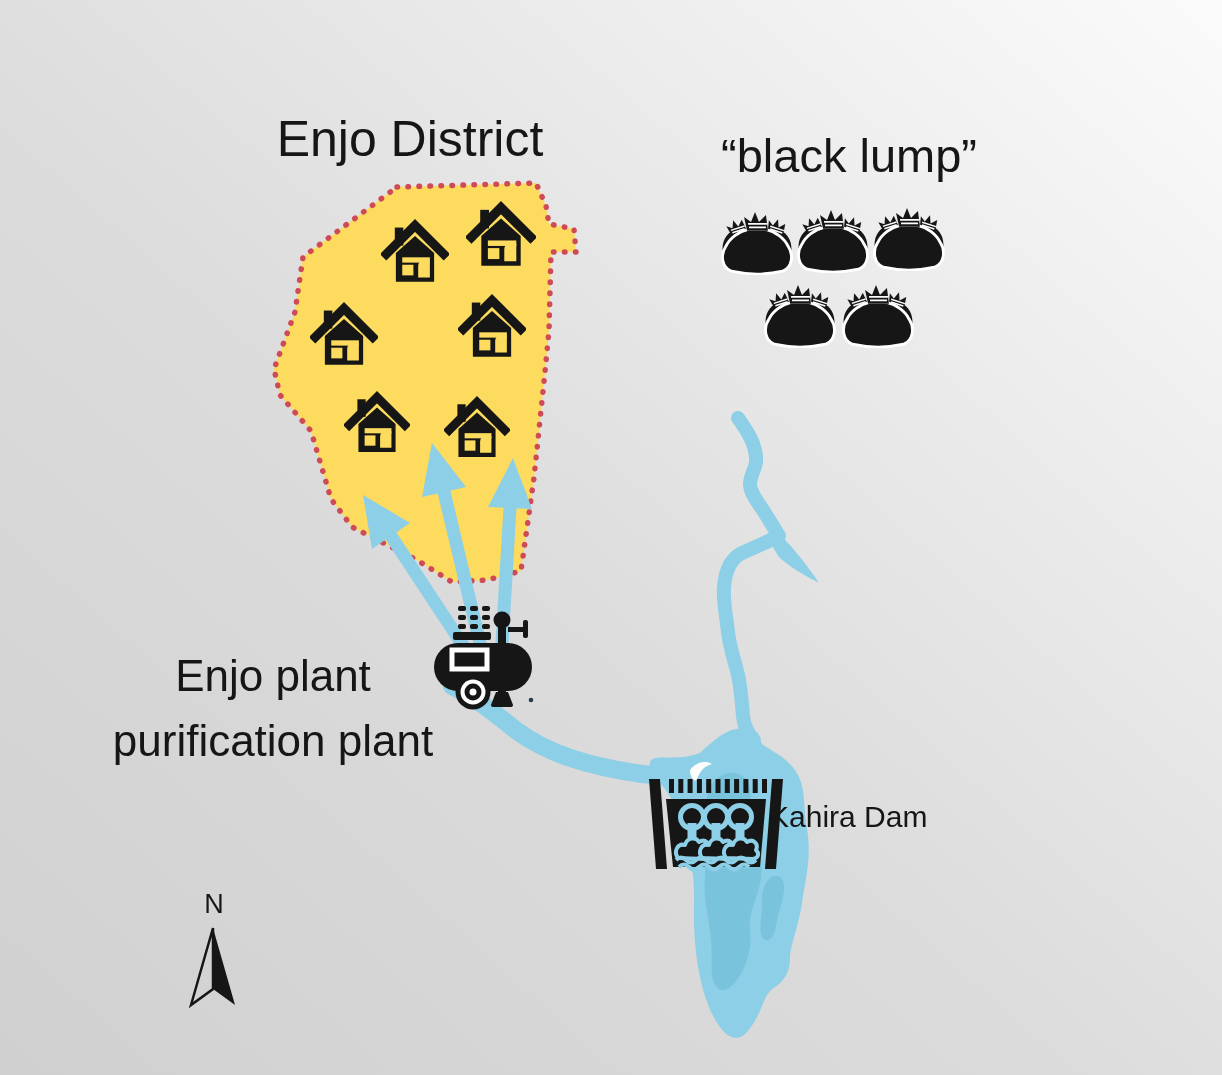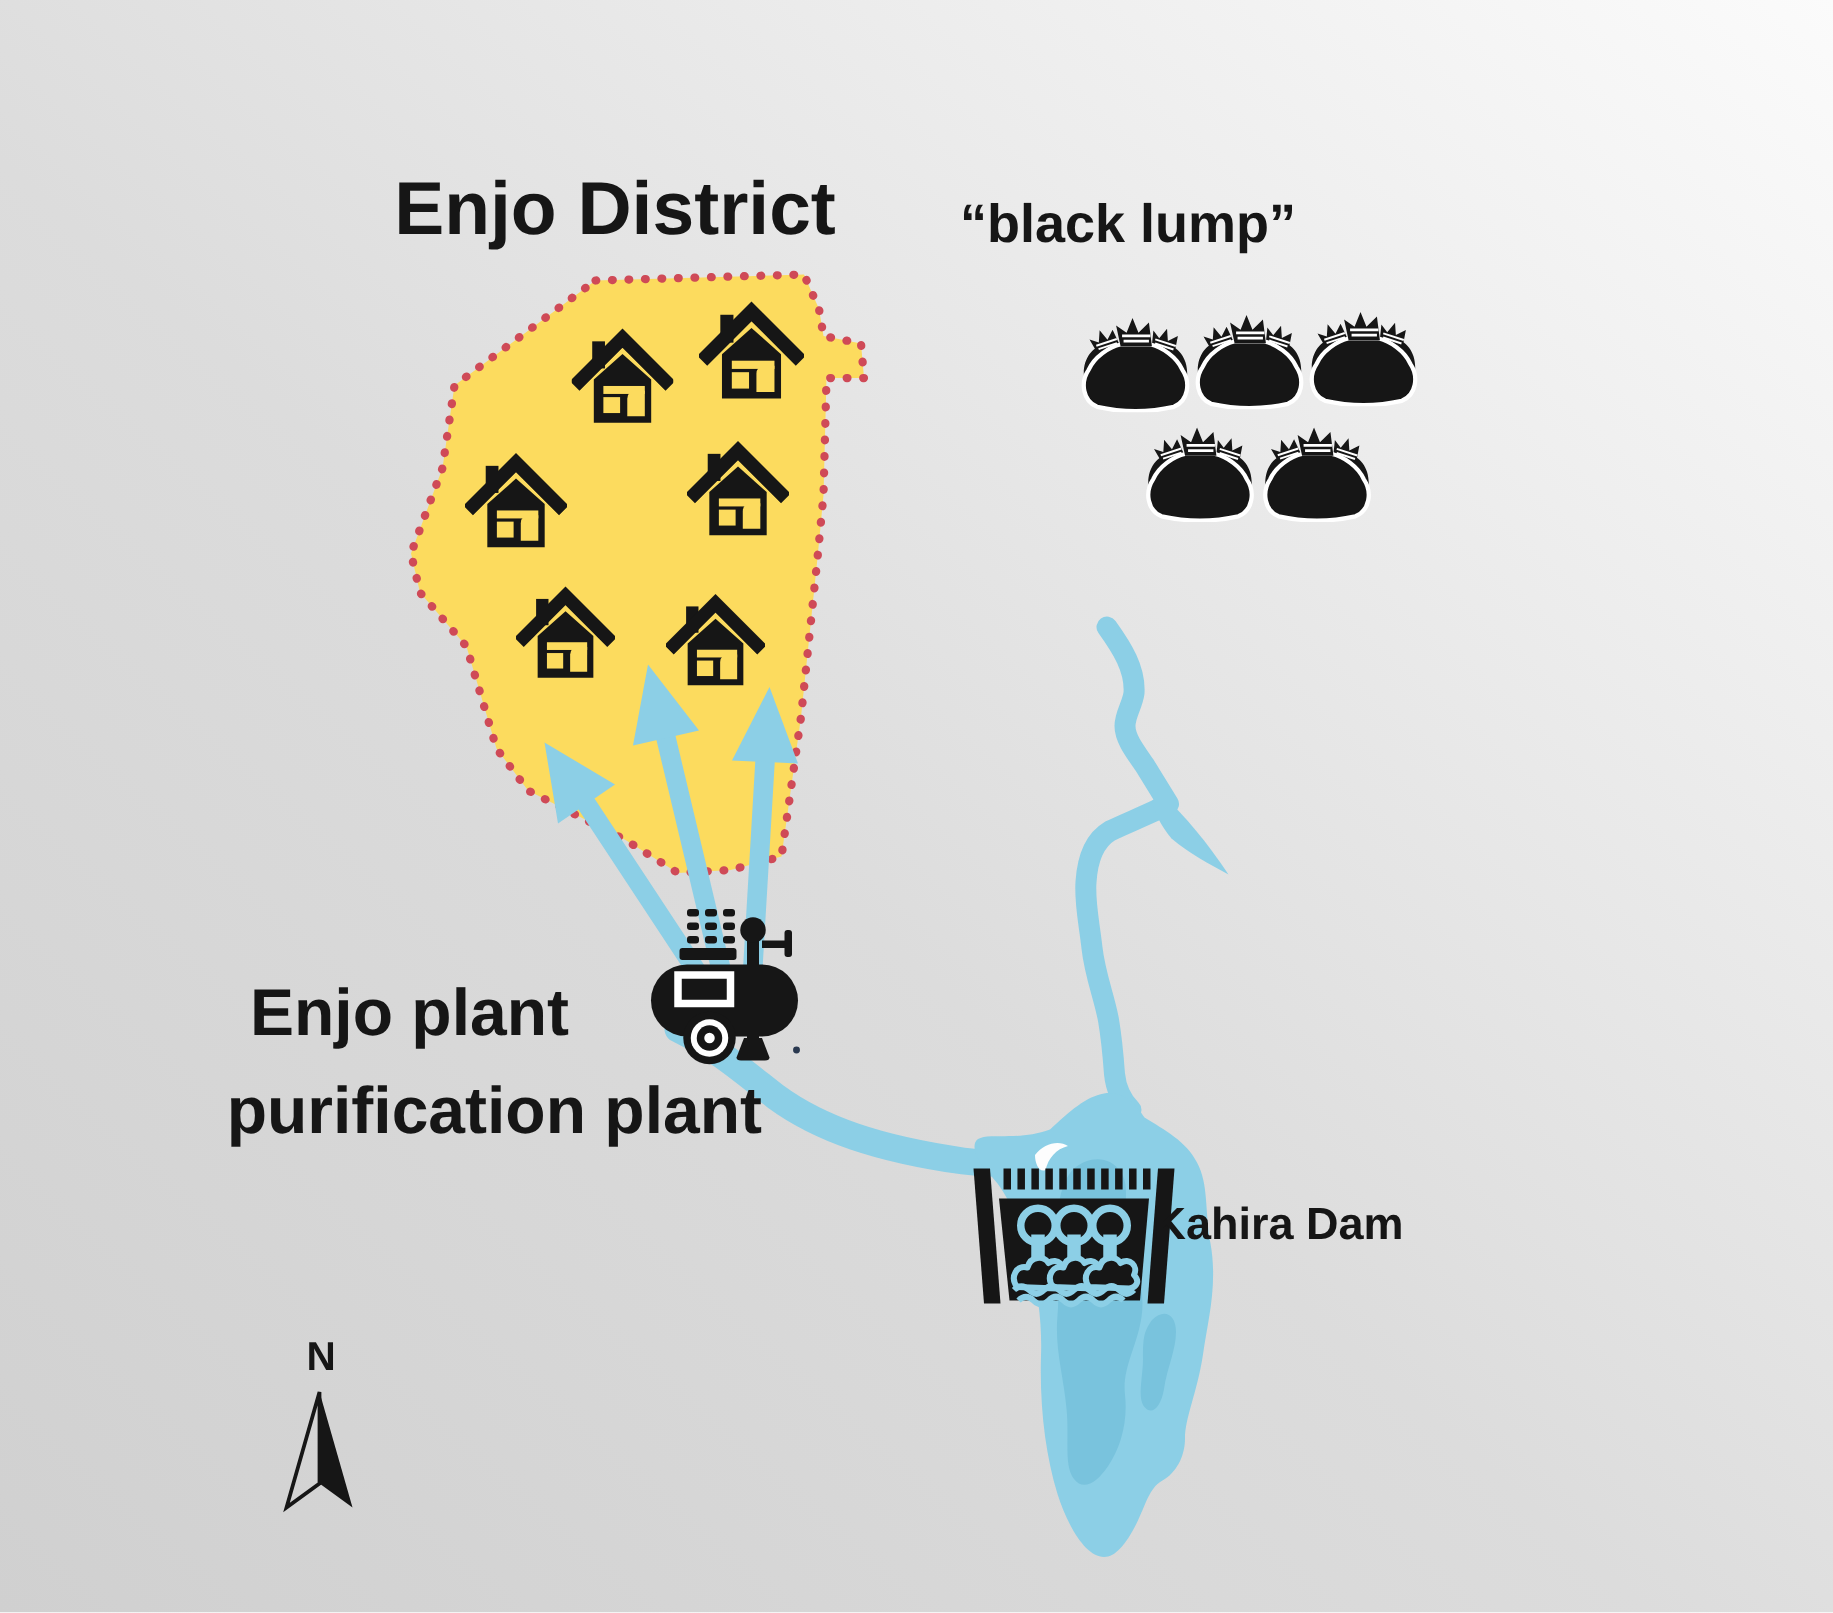--- a/index.html
+++ b/index.html
@@ -15,21 +15,21 @@
   body{
     width:1222px;height:1075px;overflow:hidden;
     font-family:"Liberation Sans", sans-serif;
   }
   .stage{
     position:relative;width:1222px;height:1075px;
     background:linear-gradient(to top right, var(--background-end) 0%, #dcdcdc 45%, var(--background-start) 100%);
   }
   .abs{position:absolute;}
   .label{
-    position:absolute;color:var(--ink);font-weight:700;
+    position:absolute;color:var(--ink);font-weight:400;
     white-space:nowrap;letter-spacing:0px;
   }
   .water-stroke{stroke:var(--water,#8ccfe6);fill:none;}
   .water-fill{fill:var(--water,#8ccfe6);}
   .waterdark-fill{fill:var(--water-dark,#79c3dd);}
   .ink-fill{fill:var(--ink,#161616);}
   .ink-stroke{stroke:var(--ink,#161616);fill:none;}
   .yellow-fill{fill:var(--district-fill,#fcdb5e);}
   svg{display:block;}
 </style>
@@ -200,21 +200,21 @@
   </svg>
 
   <div class="label" style="left:186px;top:889px;width:56px;font-size:27px;text-align:center">N</div>
   <svg class="abs" style="left:186px;top:920px" width="56" height="100" viewBox="0 0 56 100">
     <polygon points="27,8 27,69 5,85" fill="none" stroke="#161616" stroke-width="2.5" stroke-linejoin="miter"></polygon>
     <polygon points="27,8 49,85 27,69" class="ink-fill"></polygon>
   </svg>
 
   <div class="label" style="left:250px;top:110px;width:320px;font-size:50px;text-align:center">Enjo District</div>
 
-  <div class="label" style="left:640px;top:128px;width:370px;font-size:36px;text-align:left">“black lump”</div>
+  <div class="label" style="left:664px;top:128px;width:370px;font-size:47px;text-align:center">“black lump”</div>
 
   <div>
     <div class="label" style="left:38px;top:651px;width:470px;font-size:44px;text-align:center">Enjo plant</div>
-    <div class="label" style="left:38px;top:716px;width:470px;font-size:44px;text-align:right">purification plant</div>
+    <div class="label" style="left:38px;top:716px;width:470px;font-size:44px;text-align:center">purification plant</div>
   </div>
 
   <div class="label" style="left:769px;top:800px;font-size:30px">Kahira Dam</div>
 </div>
 
 </body></html>

